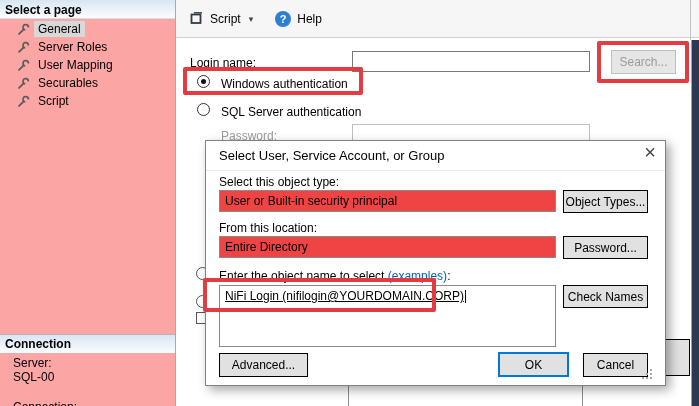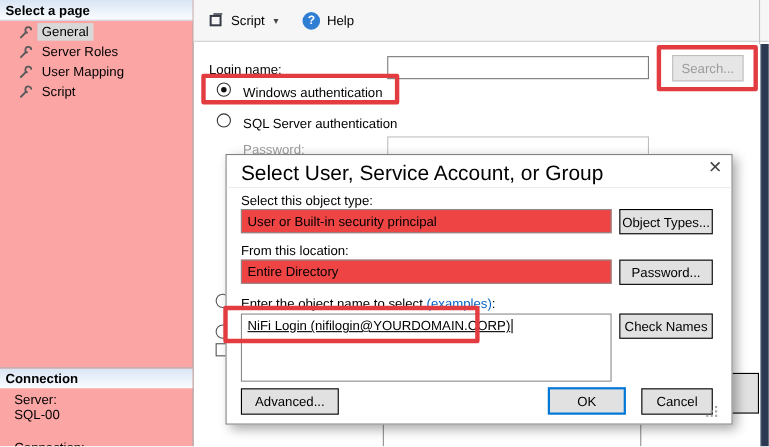--- a/index.html
+++ b/index.html
@@ -43,21 +43,21 @@
   .btn.disabled { background:#e6e6e6; border-color:#bfbfbf; color:#9b9b9b; }
   .radio { width:13px; height:13px; border:1px solid #333; border-radius:50%; background:#fff; position:absolute; }
   .radio .dot { position:absolute; left:3px; top:3px; width:5px; height:5px; border-radius:50%; background:#111; }
   .checkbox { width:12px; height:12px; border:1px solid #333; background:#fff; position:absolute; }
   .redbox { position:absolute; border:4px solid #e23b40; border-radius:2px; z-index:3; pointer-events:none; }
   .vline { position:absolute; width:1px; background:#8f8f8f; }
 
   
   .dialog { position:absolute; left:205px; top:140px; width:461px; height:246px; background:#fff;
             border:1px solid #828282; box-shadow:4px 4px 10px rgba(0,0,0,0.35); z-index:10; }
-  .dlg-title { position:absolute; left:13px; top:7px; font-size:19px; }
+  .dlg-title { position:absolute; left:13px; top:7px; font-size:13px; }
   .dlg-close { position:absolute; right:9px; top:1px; font-size:20px; color:#444; line-height:20px; cursor:default; }
   .dlg-sep { position:absolute; left:0; top:29px; width:100%; height:1px; background:#ececec; }
   .dlg-label { position:absolute; font-size:12px; }
   .dlg-field { position:absolute; height:22px; width:337px; left:13px; border:1px solid #8a8a8a; background:#ef4444;
                line-height:20px; padding-left:5px; }
   .dlg-btn { position:absolute; width:85px; height:23px; }
   .link { color:#0563c1; cursor:pointer; }
   .name-area { position:absolute; left:13px; top:144px; width:337px; height:62px; border:1px solid #8a8a8a;
                background:#fff; padding:3px 5px; }
   .name-text { text-decoration:underline; }
@@ -87,20 +87,27 @@
           <path d="M2.2 11.8 L7.2 6.8" stroke="#5a5a5a" stroke-width="1.9" stroke-linecap="round"></path>
         </svg>
         <span class="lbl">Server Roles</span>
       </div>
       <div class="side-item">
         <svg class="wrench" viewBox="0 0 14 14">
           <circle cx="9.4" cy="4.6" r="2.9" fill="none" stroke="#5a5a5a" stroke-width="1.7" stroke-dasharray="13 6" transform="rotate(100 9.4 4.6)"></circle>
           <path d="M2.2 11.8 L7.2 6.8" stroke="#5a5a5a" stroke-width="1.9" stroke-linecap="round"></path>
         </svg>
         <span class="lbl">User Mapping</span>
+      </div>
+      <div class="side-item">
+        <svg class="wrench" viewBox="0 0 14 14">
+          <circle cx="9.4" cy="4.6" r="2.9" fill="none" stroke="#5a5a5a" stroke-width="1.7" stroke-dasharray="13 6" transform="rotate(100 9.4 4.6)"></circle>
+          <path d="M2.2 11.8 L7.2 6.8" stroke="#5a5a5a" stroke-width="1.9" stroke-linecap="round"></path>
+        </svg>
+        <span class="lbl">Securables</span>
       </div>
       <div class="side-item">
         <svg class="wrench" viewBox="0 0 14 14">
           <circle cx="9.4" cy="4.6" r="2.9" fill="none" stroke="#5a5a5a" stroke-width="1.7" stroke-dasharray="13 6" transform="rotate(100 9.4 4.6)"></circle>
           <path d="M2.2 11.8 L7.2 6.8" stroke="#5a5a5a" stroke-width="1.9" stroke-linecap="round"></path>
         </svg>
         <span class="lbl">Script</span>
       </div>
     </div>
 

